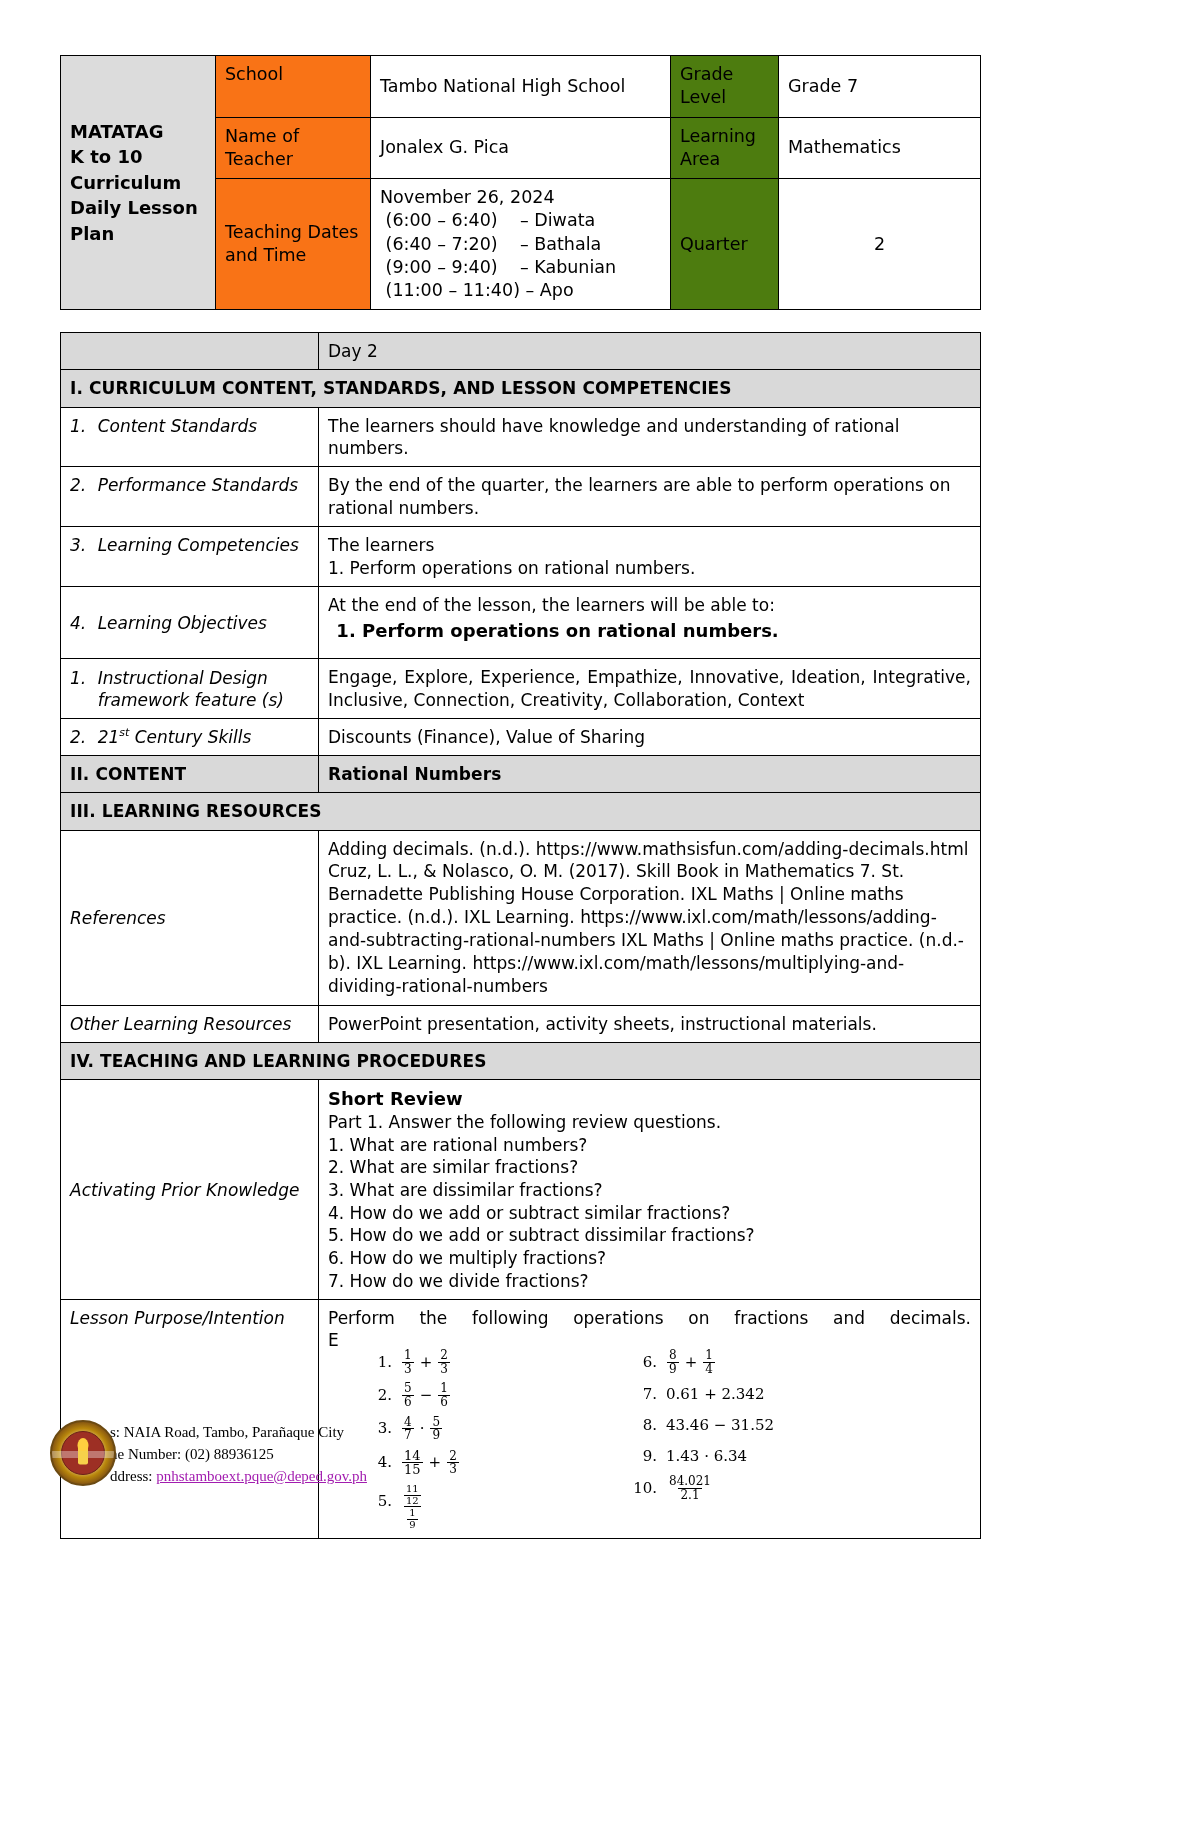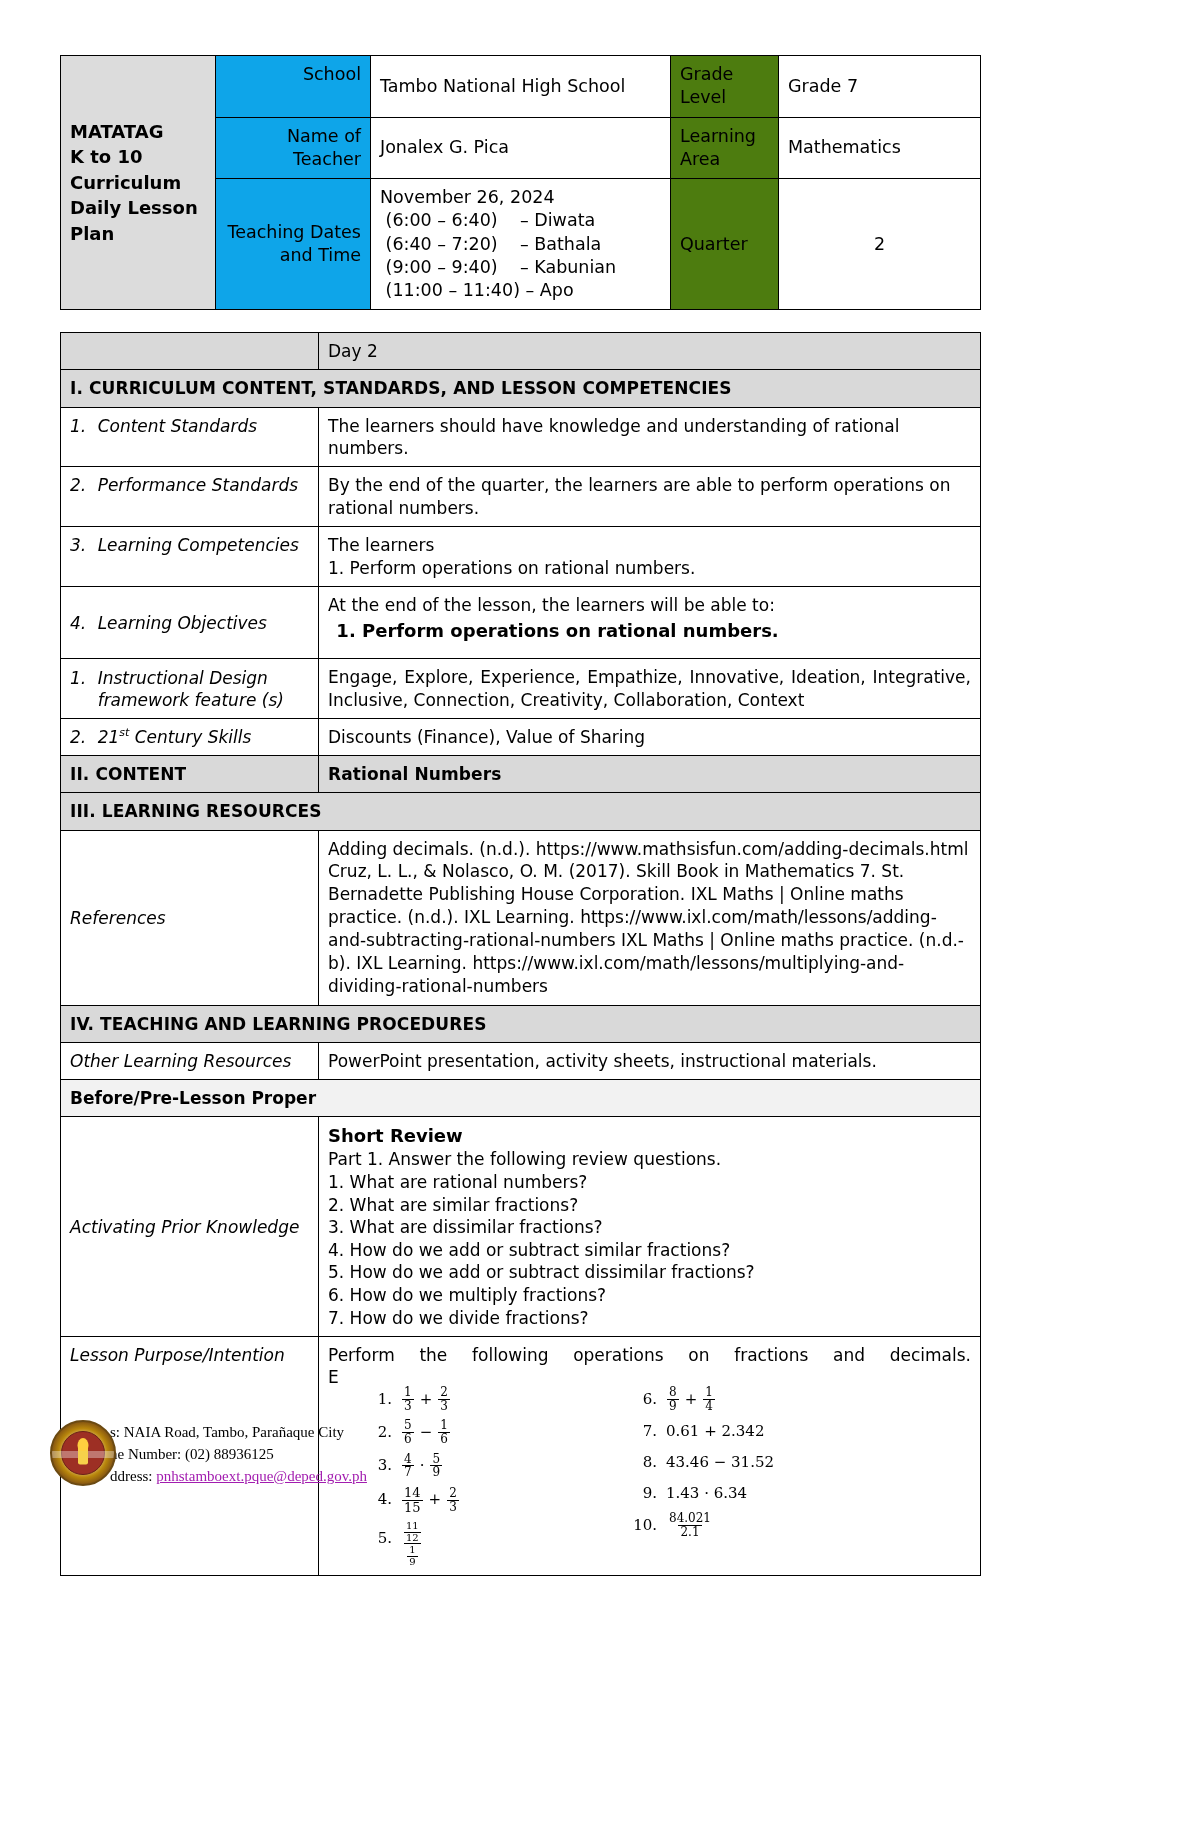--- a/index.html
+++ b/index.html
@@ -11,21 +11,21 @@
   }
   .page{ width:1200px; min-height:1835px; position:relative; box-sizing:border-box; padding:55px 60px 0 60px;}
 
   table{ border-collapse:collapse; width:920px; table-layout:fixed;}
   td,th{ border:1px solid #000; vertical-align:top; padding:7px 9px; font-size:17px; line-height:1.30; font-weight:400;}
 
   
   .hdr{ margin-bottom:22px;}
   .hdr td{ font-size:17.5px;}
   .hdr .brand{ background:#dcdcdc; font-weight:700; font-size:18px; line-height:1.42; width:155px; vertical-align:middle;}
-  .hdr .lbl{ background:#0ea5e9; width:155px;text-align:right;}
+  .hdr .lbl{ background:#f97316; width:155px;}
   .hdr .val{ background:#ffffff;}
   .hdr .lbl2{ background:#4d7c0f; width:108px;}
   .hdr .val2{ background:#ffffff; width:180px;}
   .hdr .mid{ vertical-align:middle;}
   .hdr .ctr{ text-align:center; vertical-align:middle;}
   .sched{ white-space:pre; font-size:17.5px; line-height:1.33;}
 
   
   .main{ }
   .main td{ font-size:17px;}
@@ -204,31 +204,28 @@
       <tr>
         <td class="secthead" colspan="2">III. LEARNING RESOURCES</td>
       </tr>
 
       <tr>
         <td class="lblcell" style="vertical-align:middle">References</td>
         <td class="reflist">Adding decimals. (n.d.). https://www.mathsisfun.com/adding-decimals.html Cruz, L. L., &amp; Nolasco, O. M. (2017). Skill Book in Mathematics 7. St. Bernadette Publishing House Corporation. IXL Maths | Online maths practice. (n.d.). IXL Learning. https://www.ixl.com/math/lessons/adding-and-subtracting-rational-numbers IXL Maths | Online maths practice. (n.d.-b). IXL Learning. https://www.ixl.com/math/lessons/multiplying-and-dividing-rational-numbers</td>
       </tr>
 
       <tr>
-        <td class="secthead" colspan="2">IV. TEACHING AND LEARNING PROCEDURES</td>
-      </tr>
-
-      <tr>
         <td class="lblcell" style="vertical-align:middle">Other Learning Resources</td>
         <td style="vertical-align:middle">PowerPoint presentation, activity sheets, instructional materials.</td>
       </tr>
 
       <tr>
-        <td class="subhead" colspan="2">Before/Pre-Lesson Proper</td>
-      </tr>
+        <td class="secthead" colspan="2">IV. TEACHING AND LEARNING PROCEDURES</td>
+      </tr>
+
 
       <tr>
         <td class="lblcell" style="vertical-align:middle">
           <span>Activating Prior Knowledge</span>
         </td>
         <td class="qlist">
           <div class="bold" style="font-size:18px">Short Review</div>
           <div>Part 1. Answer the following review questions.</div>
           <div>1. What are rational numbers?</div>
           <div>2. What are similar fractions?</div>

